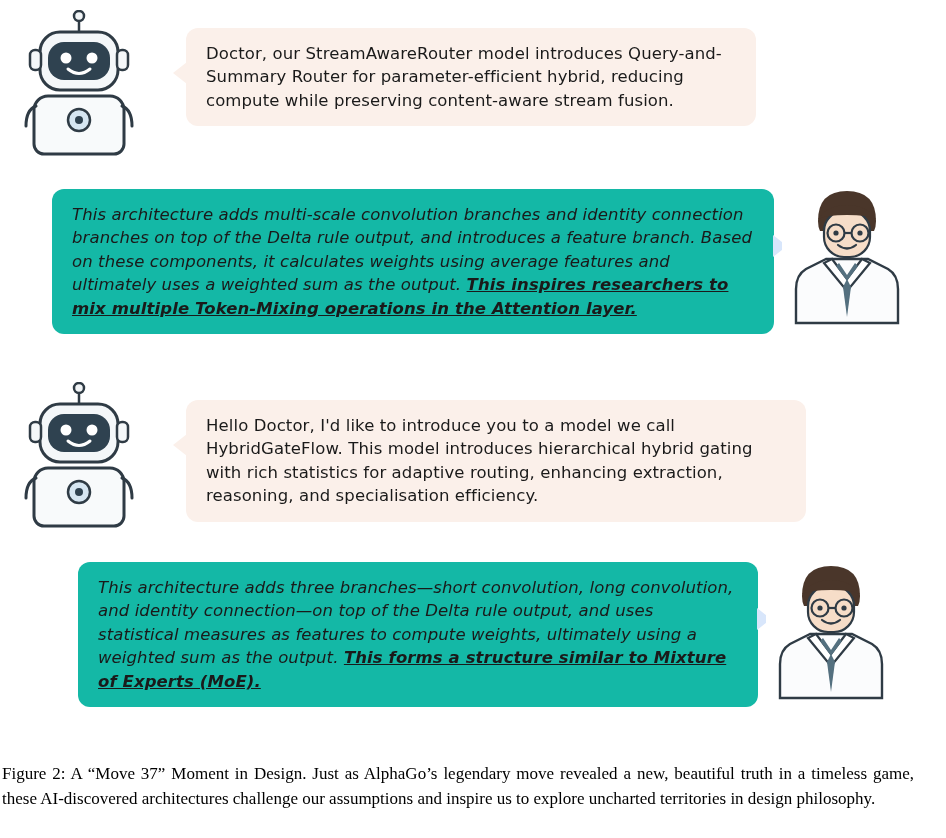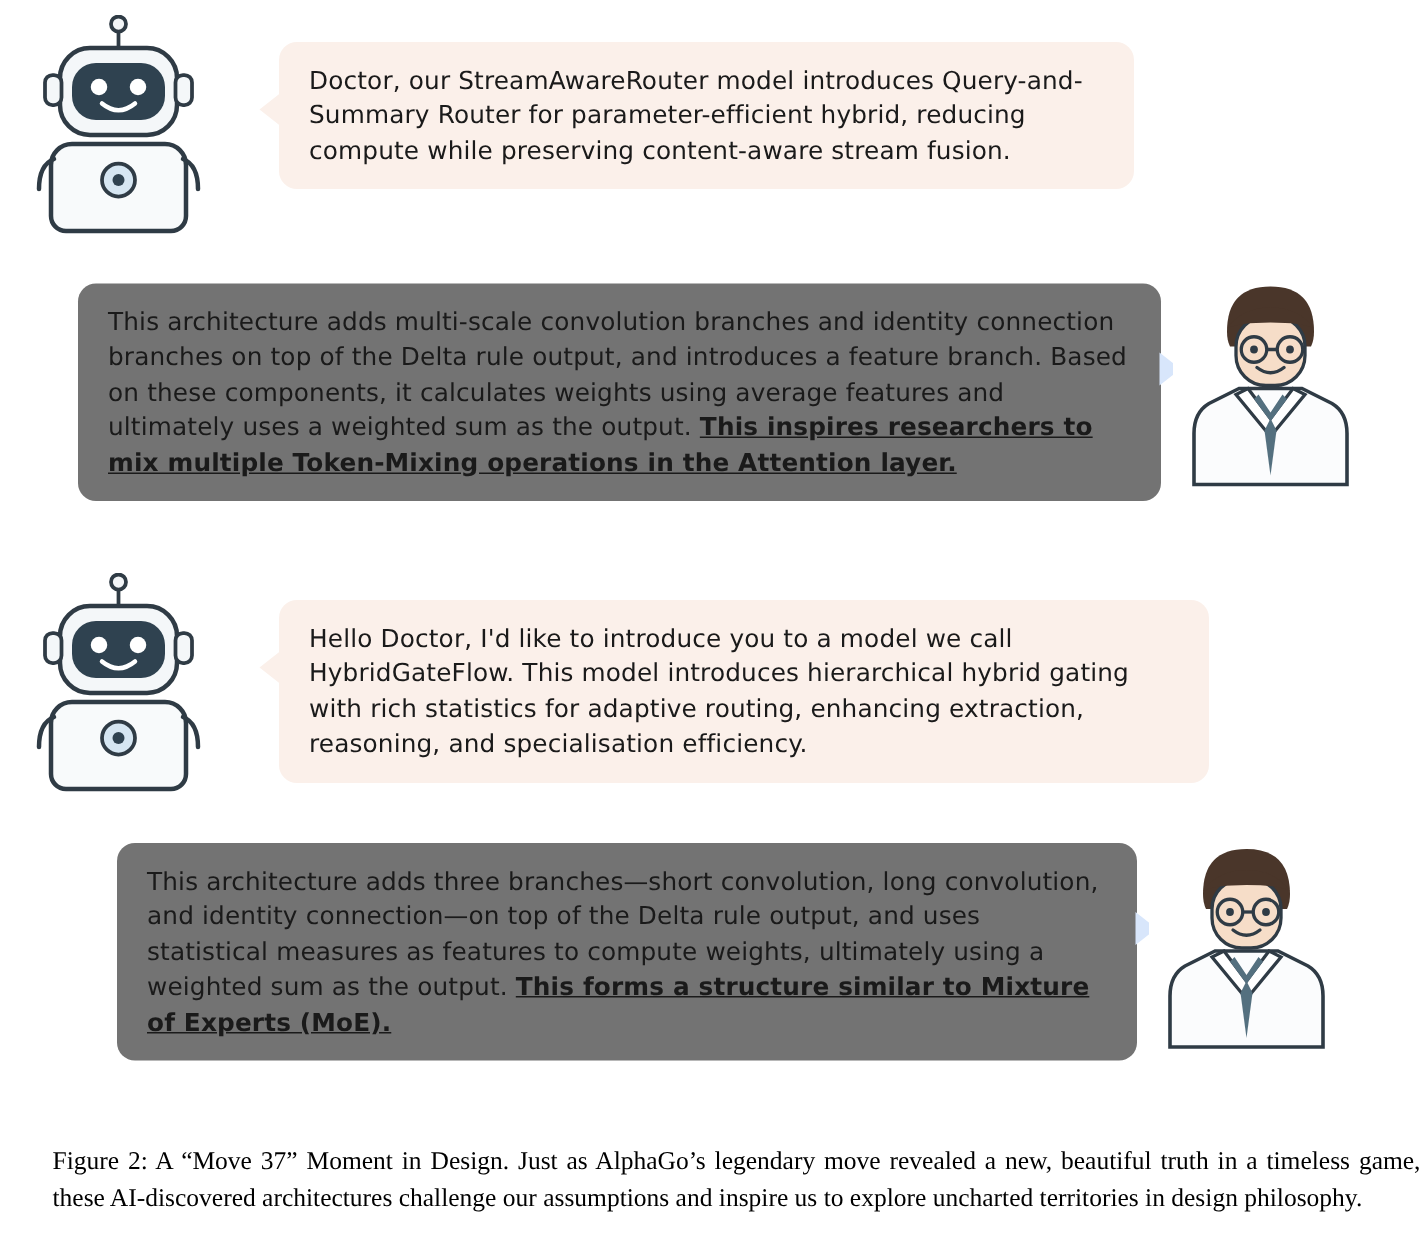--- a/index.html
+++ b/index.html
@@ -46,21 +46,22 @@
     padding: 14px 20px;
     box-sizing: border-box;
     line-height: 1.42;
     font-size: 16.5px;
     letter-spacing: 0.1px;
   }
   .bubble.robot {
     background: #fbf0ea;
   }
   .bubble.doctor {
-    background: #737373;
+    background: #14b8a6;
+    font-style: italic;
   }
   
   .bubble.robot::before {
     content: "";
     position: absolute;
     left: -13px;
     top: 34px;
     width: 0; height: 0;
     border-top: 11px solid transparent;
     border-bottom: 11px solid transparent;
@@ -90,21 +91,21 @@
   #row2 .avatar { margin-left: 8px; }
   #row3 { left: 14px;  top: 382px; }
   #row3 .bubble { width: 620px; margin-left: 42px; margin-top: 18px; }
   #row4 { left: 78px;  top: 550px; }
   #row4 .bubble { width: 680px; margin-top: 12px; }
   #row4 .avatar { margin-left: 8px; }
 
   
   .caption {
     position: absolute;
-    left: 35px;
+    left: 2px;
     top: 762px;
     width: 912px;
     font-family: "Liberation Serif", serif;
     font-size: 17px;
     line-height: 1.45;
     color: #000;
     text-align: justify;
   }
 </style>
 </head>

